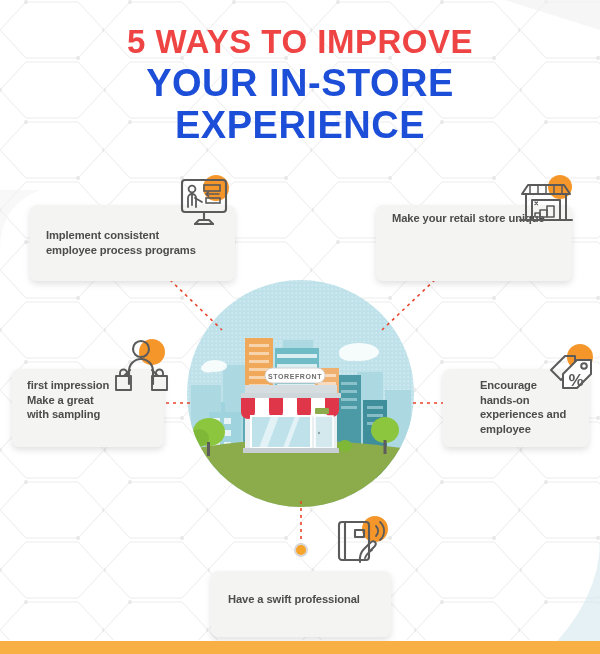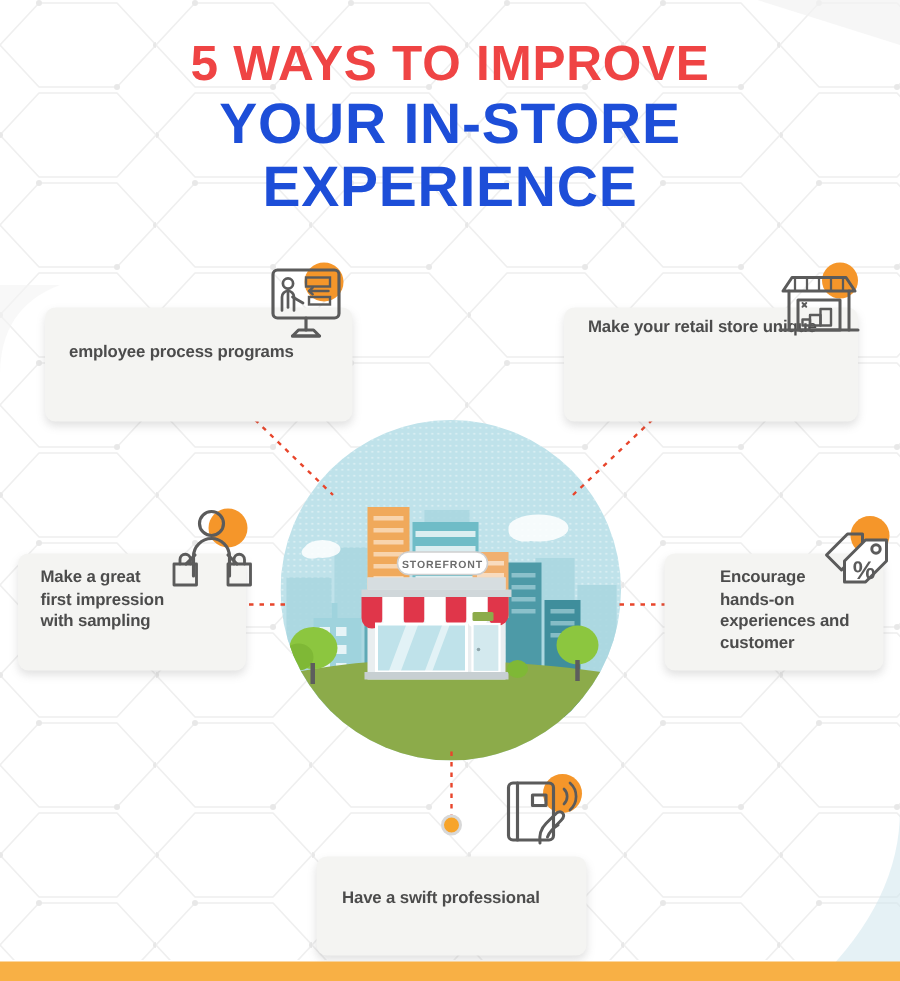--- a/index.html
+++ b/index.html
@@ -320,20 +320,21 @@
     <circle cx="165" cy="271" r="6" fill="#f7a42a" stroke="#d8d8d8" stroke-width="2"></circle>
     <circle cx="440" cy="271" r="6" fill="#f7a42a" stroke="#d8d8d8" stroke-width="2"></circle>
     <circle cx="127" cy="403" r="6" fill="#f7a42a" stroke="#d8d8d8" stroke-width="2"></circle>
     <circle cx="476" cy="403" r="6" fill="#f7a42a" stroke="#d8d8d8" stroke-width="2"></circle>
     <circle cx="301" cy="550" r="6" fill="#f7a42a" stroke="#d8d8d8" stroke-width="2"></circle>
   </g>
 </svg>
 
 <div class="card" id="card-training">
   <div class="card-text">
+    <div>Implement consistent</div>
     <div>employee process programs</div>
   </div>
 </div>
 <svg class="card-icon" id="icon-training" viewBox="0 0 64 58">
   <circle cx="48" cy="14" r="13" fill="#f5962a"></circle>
   <g fill="none" stroke="#5b5b5b" stroke-width="2.1" stroke-linejoin="round" stroke-linecap="round">
     <rect x="14" y="6" width="44" height="32" rx="3"></rect>
     <path d="M36 38 v8"></path>
     <path d="M27 50 h18"></path>
     <path d="M31 46 h10 l4 4 h-18 z"></path>
@@ -372,22 +373,22 @@
     <rect x="31" y="32" width="7" height="11"></rect>
     <rect x="19" y="39" width="5" height="4"></rect>
   </g>
   <g fill="none" stroke="#5b5b5b" stroke-width="1.3" stroke-linecap="round">
     <path d="M19 28 l2.5 2.5 M21.5 28 l-2.5 2.5"></path>
   </g>
 </svg>
 
 <div class="card" id="card-impression">
   <div class="card-text">
+    <div>first impression</div>
     <div>Make a great</div>
-    <div>first impression</div>
     <div>with sampling</div>
   </div>
 </div>
 <svg class="card-icon" id="icon-impression" viewBox="0 0 58 62">
   <circle cx="38" cy="16" r="13" fill="#f5962a"></circle>
   <g fill="none" stroke="#5b5b5b" stroke-width="2.1" stroke-linejoin="round" stroke-linecap="round">
     <circle cx="27" cy="13" r="8"></circle>
     <path d="M15 48 v-13 a12 12 0 0 1 24 0 v13"></path>
     <path d="M16 34 l-6 6 M38 34 l6 6"></path>
   </g>
@@ -397,21 +398,21 @@
     <rect x="38" y="40" width="15" height="14"></rect>
     <path d="M42 40 v-3 a3.5 3.5 0 0 1 7 0 v3"></path>
   </g>
 </svg>
 
 <div class="card" id="card-handson">
   <div class="card-text">
     <div>Encourage</div>
     <div>hands-on</div>
     <div>experiences and</div>
-    <div>customer</div>
+    <div>employee</div>
   </div>
 </div>
 <svg class="card-icon" id="icon-handson" viewBox="0 0 50 58">
   <circle cx="35" cy="15" r="13" fill="#f5962a"></circle>
   <g fill="none" stroke="#5b5b5b" stroke-width="2" stroke-linejoin="round" stroke-linecap="round">
     <path d="M6 28 l14 -14 h10 v10 l-14 14 z"></path>
   </g>
   <g fill="none" stroke="#5b5b5b" stroke-width="2" stroke-linejoin="round" stroke-linecap="round">
     <path d="M18 32 l14 -14 h14 v14 l-14 14 h-14 z" fill="#ffffff"></path>
     <circle cx="39" cy="24" r="2.8"></circle>

